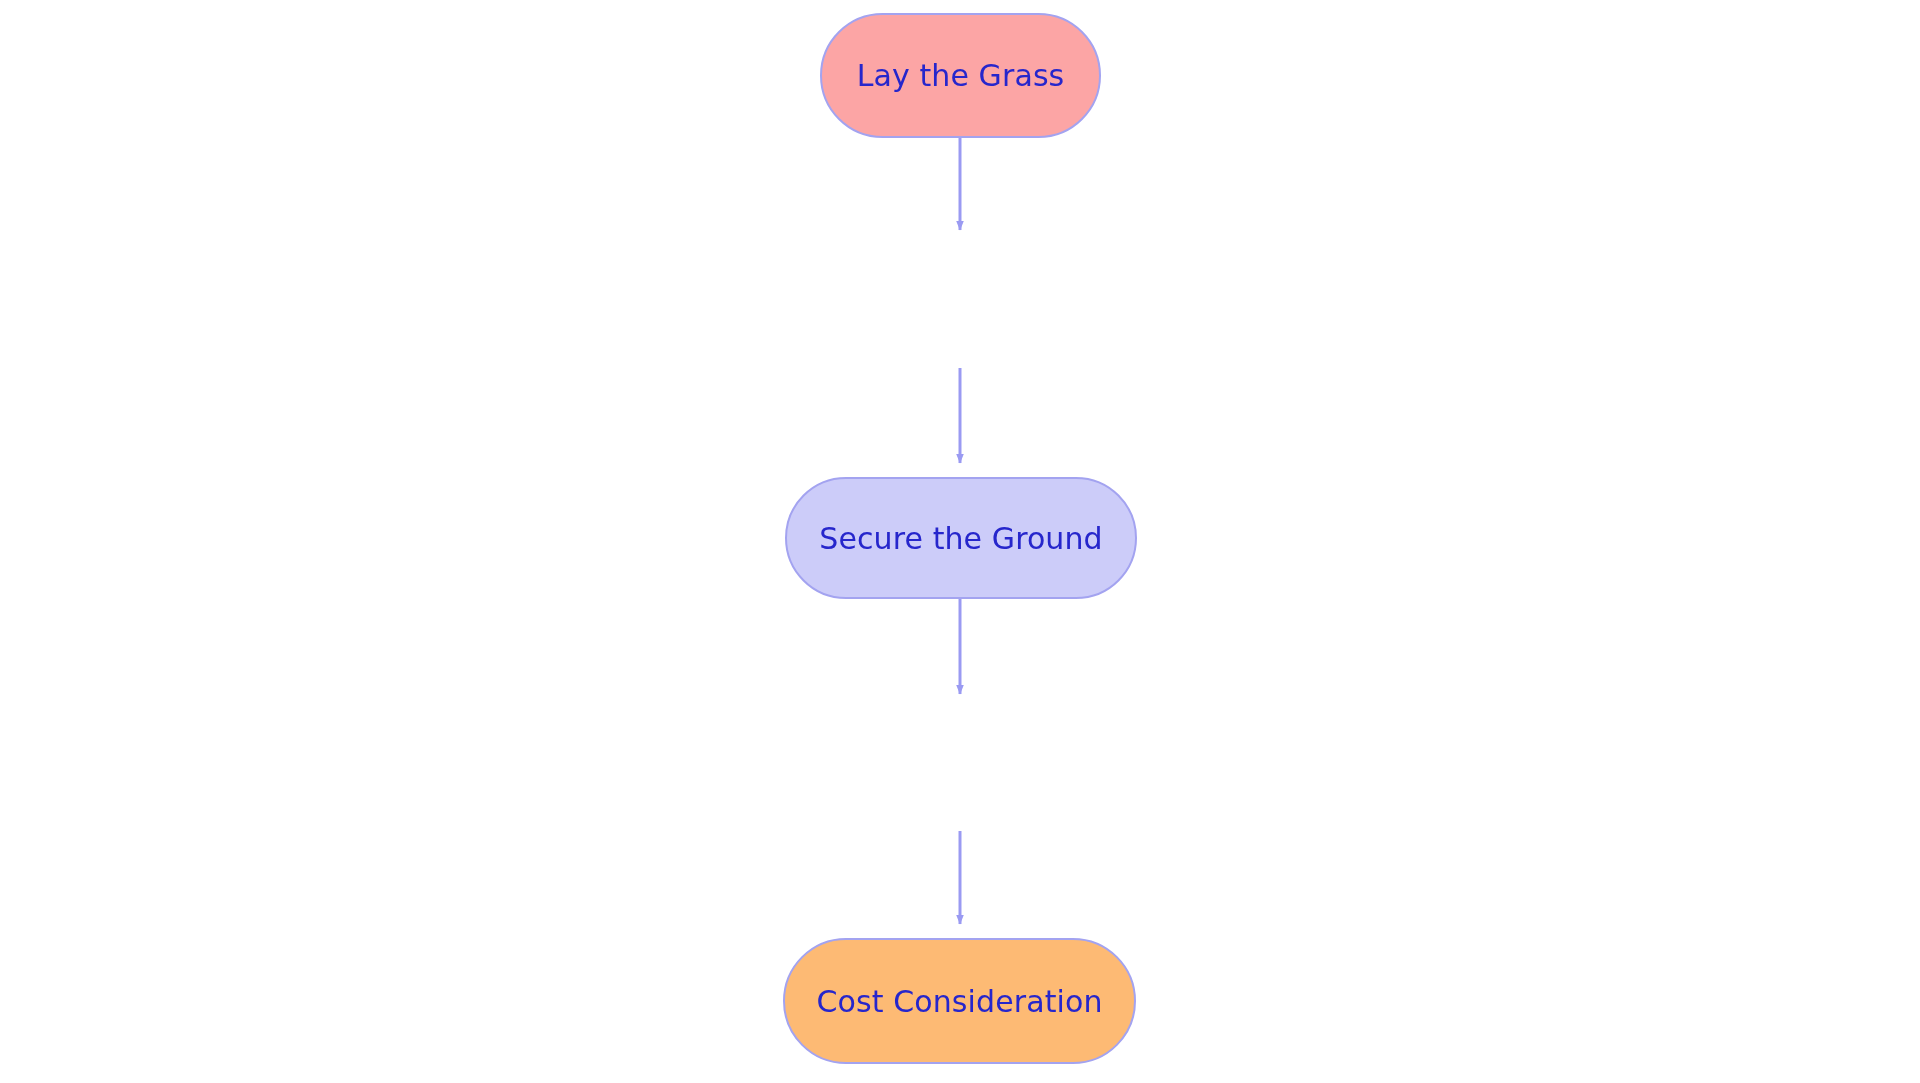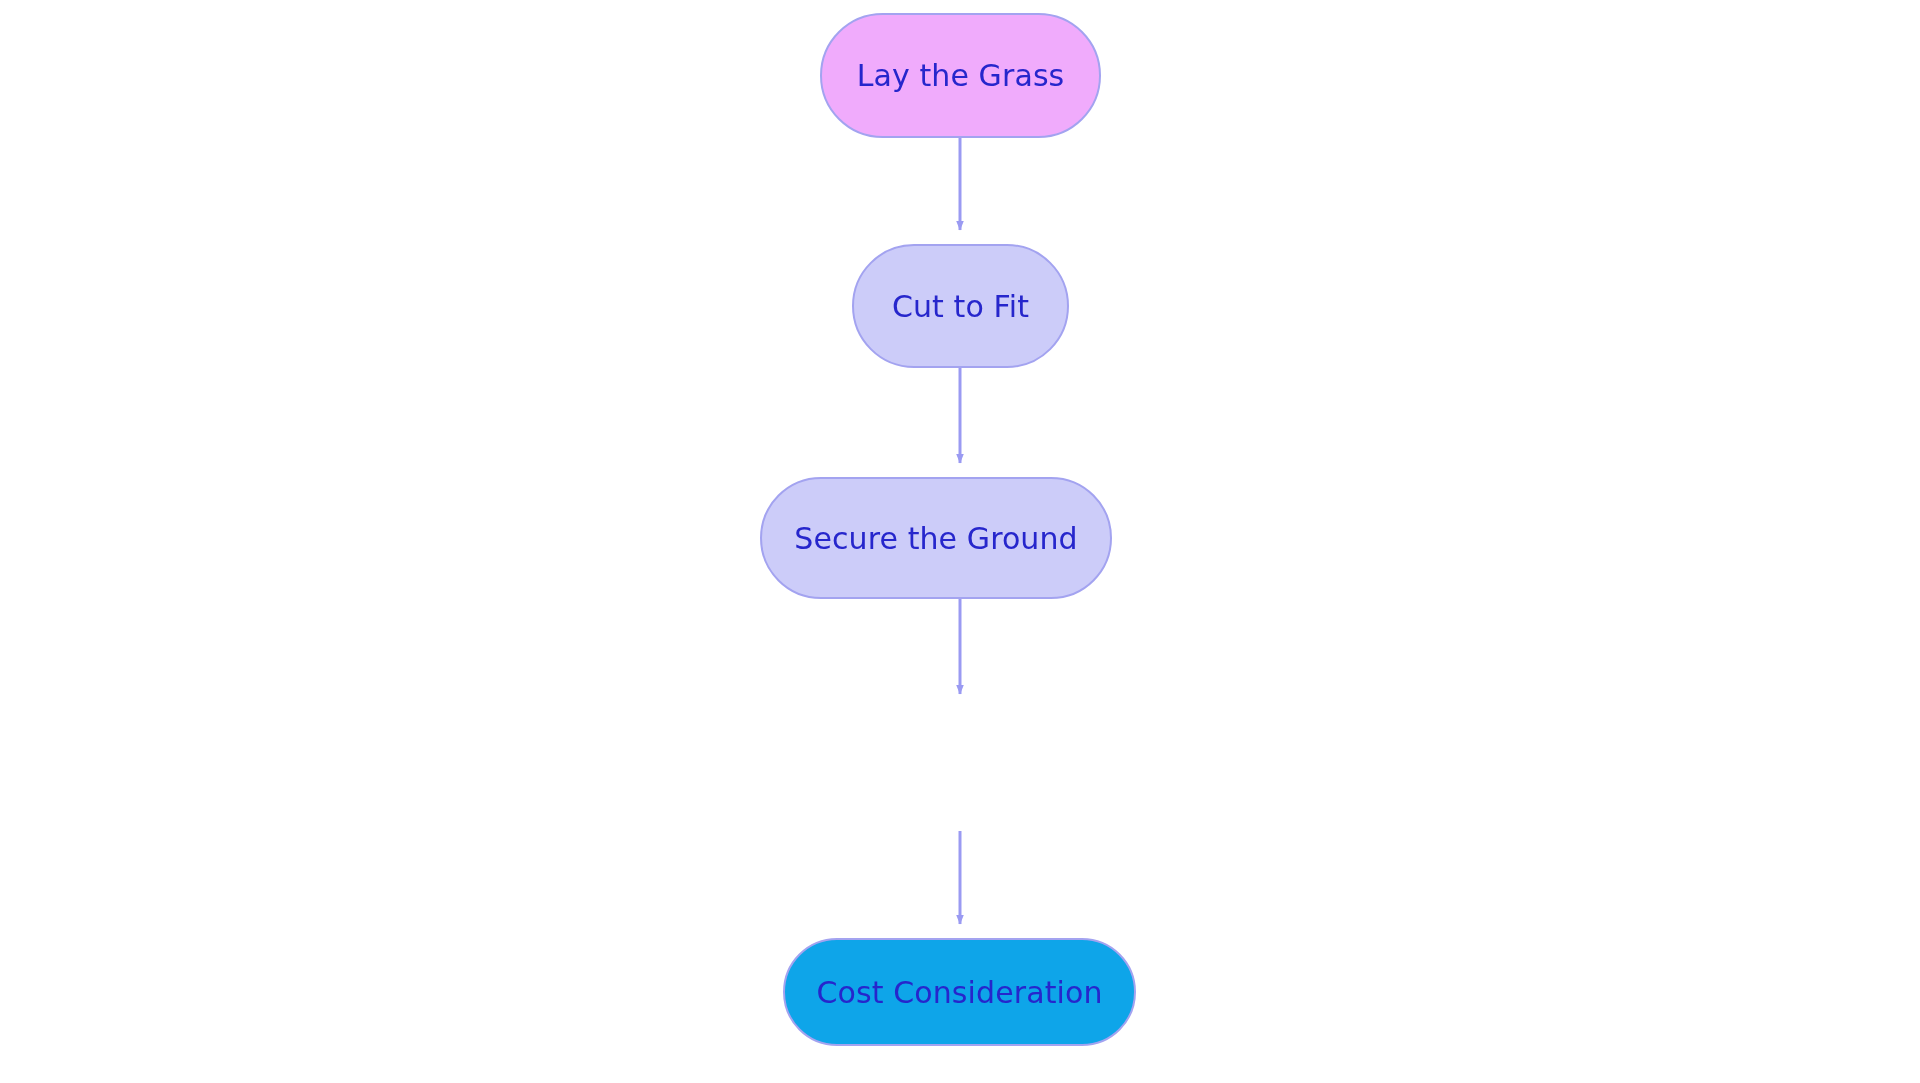--- a/index.html
+++ b/index.html
@@ -60,30 +60,27 @@
       </marker>
     </defs>
     <g id="edges-group">
         <line x1="960" y1="138" x2="960" y2="230" stroke="#9a9af2" stroke-width="3" marker-end="url(#arrowhead)"></line>
         <line x1="960" y1="368" x2="960" y2="463" stroke="#9a9af2" stroke-width="3" marker-end="url(#arrowhead)"></line>
         <line x1="960" y1="599" x2="960" y2="694" stroke="#9a9af2" stroke-width="3" marker-end="url(#arrowhead)"></line>
         <line x1="960" y1="831" x2="960" y2="924" stroke="#9a9af2" stroke-width="3" marker-end="url(#arrowhead)"></line>
       </g>
   </svg>
 
-  <div class="node" style="left: 820px; top: 13px; width: 281px; height: 125px; background: #f0abfc; border-color: rgb(163, 163, 240); color: rgb(38, 38, 204);">
+  <div class="node" style="left: 820px; top: 13px; width: 281px; height: 125px; background: #fca5a5; border-color: rgb(163, 163, 240); color: rgb(38, 38, 204);">
     <span class="node-label">Lay the Grass</span>
   </div>
 
-  <div class="node" style="left: 852px; top: 244px; width: 217px; height: 124px; background: rgb(204, 204, 249); border-color: rgb(163, 163, 240); color: rgb(38, 38, 204);">
-    <span class="node-label">Cut to Fit</span>
-  </div>
 
-  <div class="node" style="left: 760px; top: 477px; width: 352px; height: 122px; background: rgb(204, 204, 249); border-color: rgb(163, 163, 240); color: rgb(38, 38, 204);">
+  <div class="node" style="left: 785px; top: 477px; width: 352px; height: 122px; background: rgb(204, 204, 249); border-color: rgb(163, 163, 240); color: rgb(38, 38, 204);">
     <span class="node-label">Secure the Ground</span>
   </div>
 
 
-  <div class="node" style="left: 783px; top: 938px; width: 353px; height: 108px; background: #0ea5e9; border-color: rgb(163, 163, 240); color: rgb(38, 38, 204);">
+  <div class="node" style="left: 783px; top: 938px; width: 353px; height: 126px; background: #fdba74; border-color: rgb(163, 163, 240); color: rgb(38, 38, 204);">
     <span class="node-label">Cost Consideration</span>
   </div>
 
 </div>
 
 </body></html>

